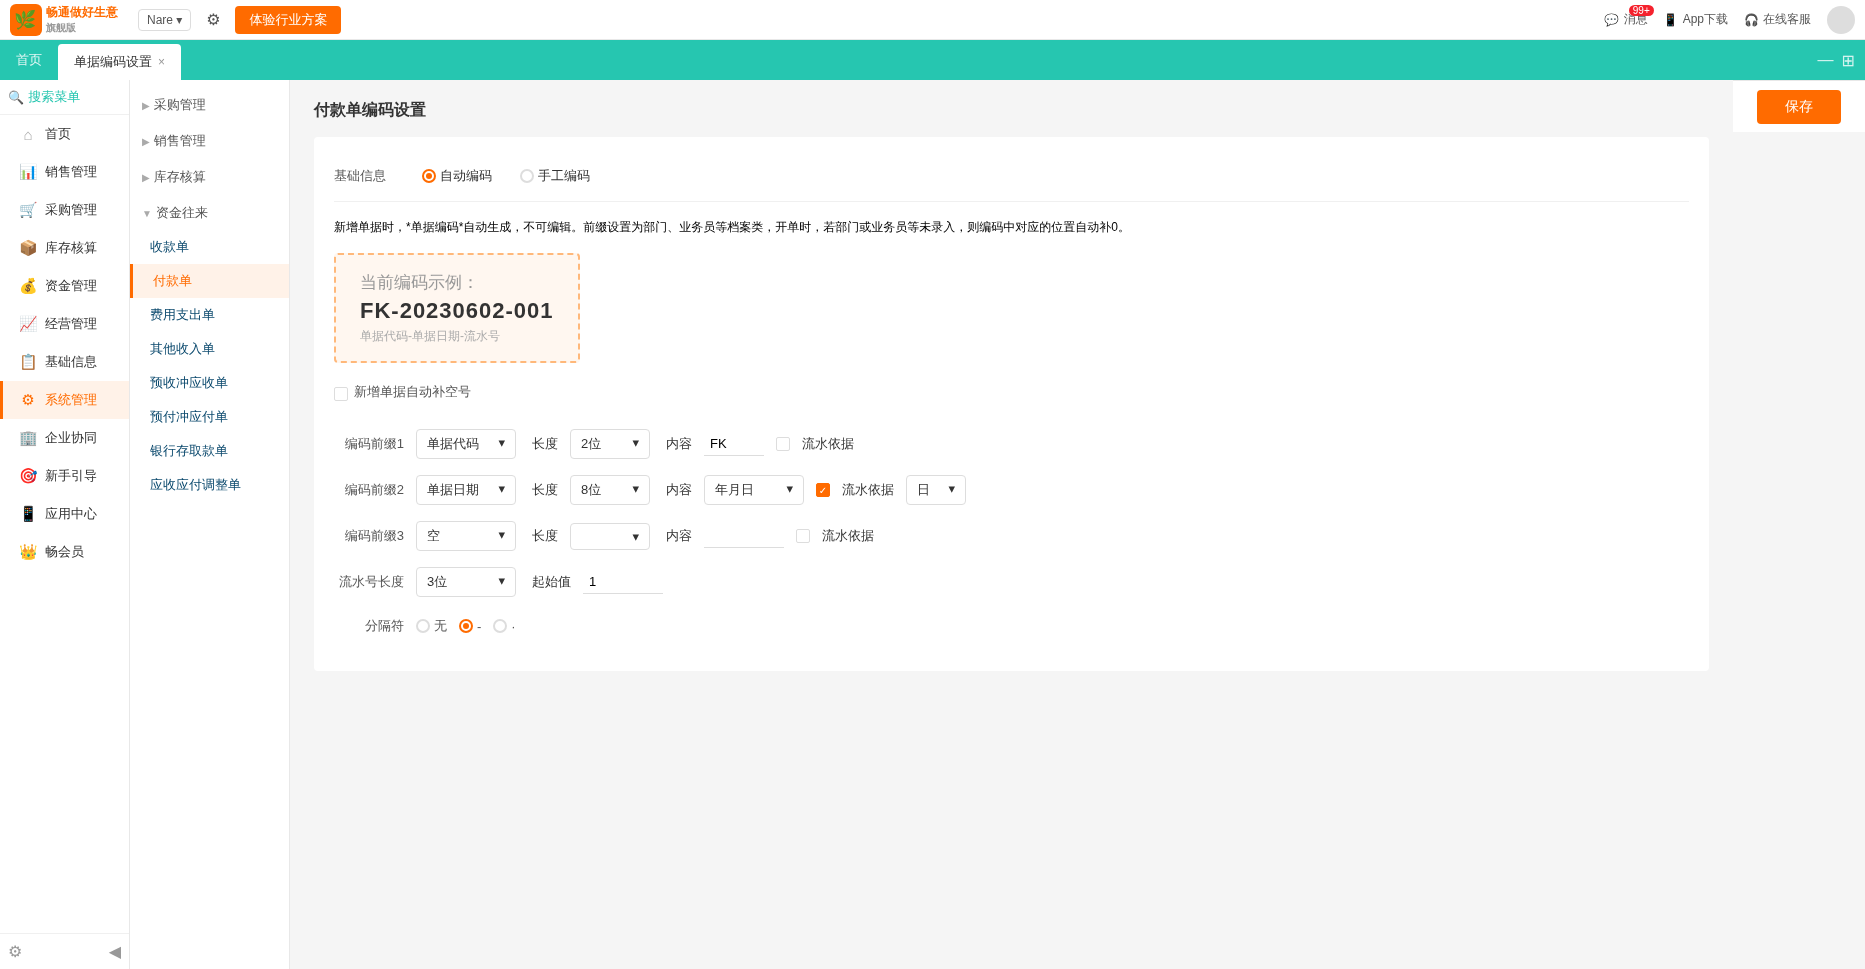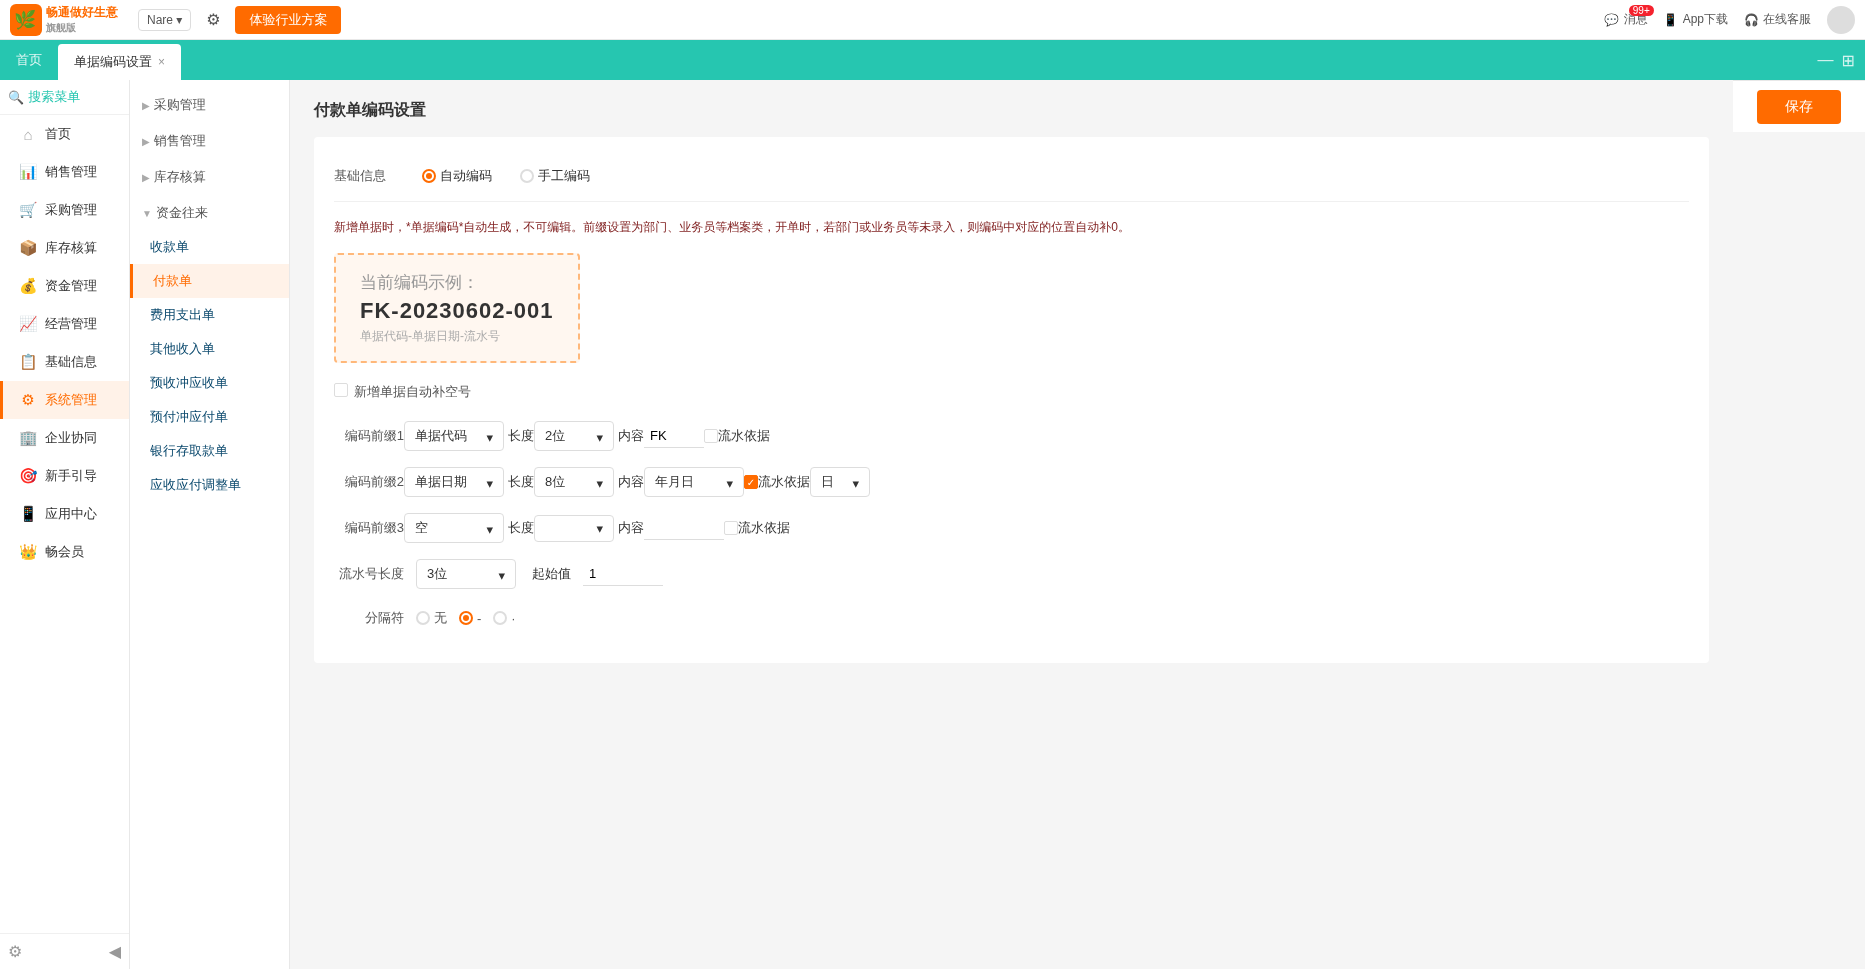--- a/index.html
+++ b/index.html
@@ -57,37 +57,37 @@
     
     .encoding-mode { display: flex; align-items: center; gap: 16px; padding: 10px 0 16px; border-bottom: 1px solid #f0f0f0; margin-bottom: 16px; }
     .encoding-mode-label { font-size: 13px; color: #555; }
     .radio-group { display: flex; align-items: center; gap: 28px; padding-left: 20px; }
     .radio-item { display: flex; align-items: center; gap: 4px; cursor: pointer; font-size: 13px; }
     .radio-dot { width: 14px; height: 14px; border-radius: 50%; border: 2px solid #ddd; display: flex; align-items: center; justify-content: center; }
     .radio-dot.checked { border-color: #ff6b00; }
     .radio-dot.checked::after { content: ''; width: 6px; height: 6px; border-radius: 50%; background: #ff6b00; display: block; }
 
     
-    .info-text { font-size: 12px; color: #7f1d1d; line-height: 1.6; margin-bottom: 16px; }
+    .info-text { font-size: 12px; color: #000000; line-height: 1.6; margin-bottom: 16px; }
 
     
     .preview-box { background: #fff7f0; border: 2px dashed #ffb87a; border-radius: 4px; padding: 16px 24px; display: inline-block; margin-bottom: 20px; }
     .preview-label { font-size: 17px; color: #999; margin-bottom: 4px; }
     .preview-code { font-size: 22px; font-weight: bold; color: #333; letter-spacing: 1px; }
     .preview-desc { font-size: 12px; color: #aaa; margin-top: 4px; }
 
     
-    .autofill-row { display: flex; align-items: flex-start; gap: 6px; margin-bottom: 20px; font-size: 13px; color: #555; }
+    .autofill-row { display: flex; align-items: flex-end; gap: 6px; margin-bottom: 28px; font-size: 13px; color: #555; }
     .checkbox { width: 14px; height: 14px; border: 1px solid #ddd; border-radius: 2px; display: flex; align-items: center; justify-content: center; cursor: pointer; }
     .checkbox.checked { background: #ff6b00; border-color: #ff6b00; color: white; font-size: 10px; }
 
     
-    .form-row { display: flex; align-items: center; margin-bottom: 16px; }
+    .form-row { display: flex; align-items: center; gap: 12px; margin-bottom: 16px; }
     .form-label { font-size: 13px; color: #555; width: 70px; text-align: right; flex-shrink: 0; }
-    .form-select { border: 1px solid #ddd; border-radius: 4px; padding: 5px 10px; font-size: 13px; color: #333; min-width: 100px; display: flex; align-items: flex-end; justify-content: space-between; cursor: pointer; background: white; }
+    .form-select { border: 1px solid #ddd; border-radius: 4px; padding: 5px 10px; font-size: 13px; color: #333; min-width: 100px; display: flex; align-items: flex-start; justify-content: space-between; cursor: pointer; background: white; }
     .form-select-sm { min-width: 80px; }
     .form-text { font-size: 13px; color: #333; margin-left: 4px; }
     .content-input { border: none; border-bottom: 1px solid #ddd; padding: 4px 6px; font-size: 13px; color: #000000; width: 60px; background: transparent; outline: none; }
 
     
     .serial-row { display: flex; align-items: center; gap: 12px; margin-bottom: 20px; }
 
     
     .separator-row { display: flex; align-items: center; gap: 12px; margin-bottom: 16px; font-size: 13px; color: #555; }
 

